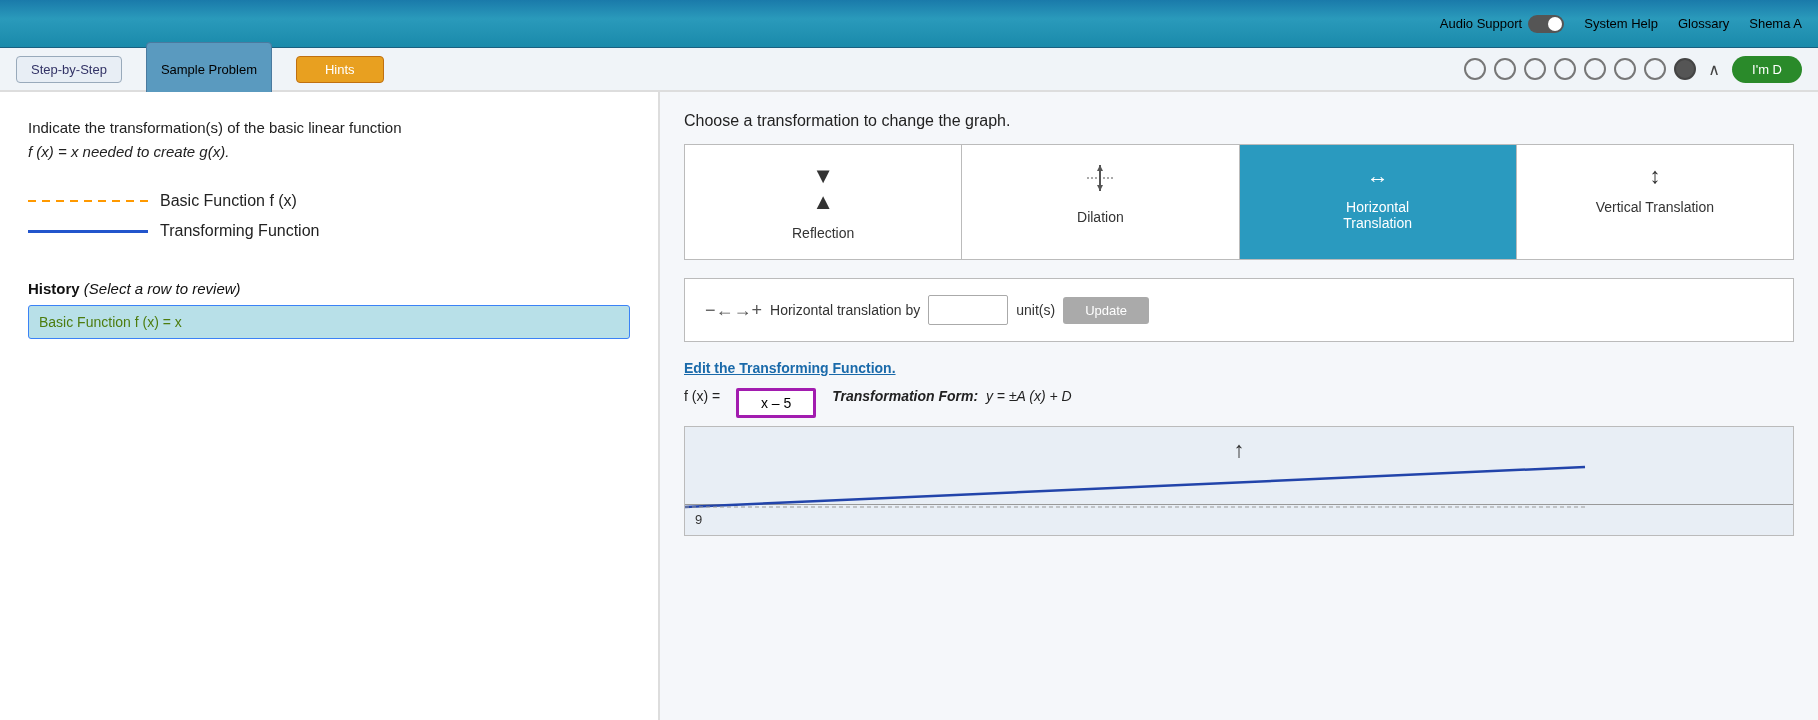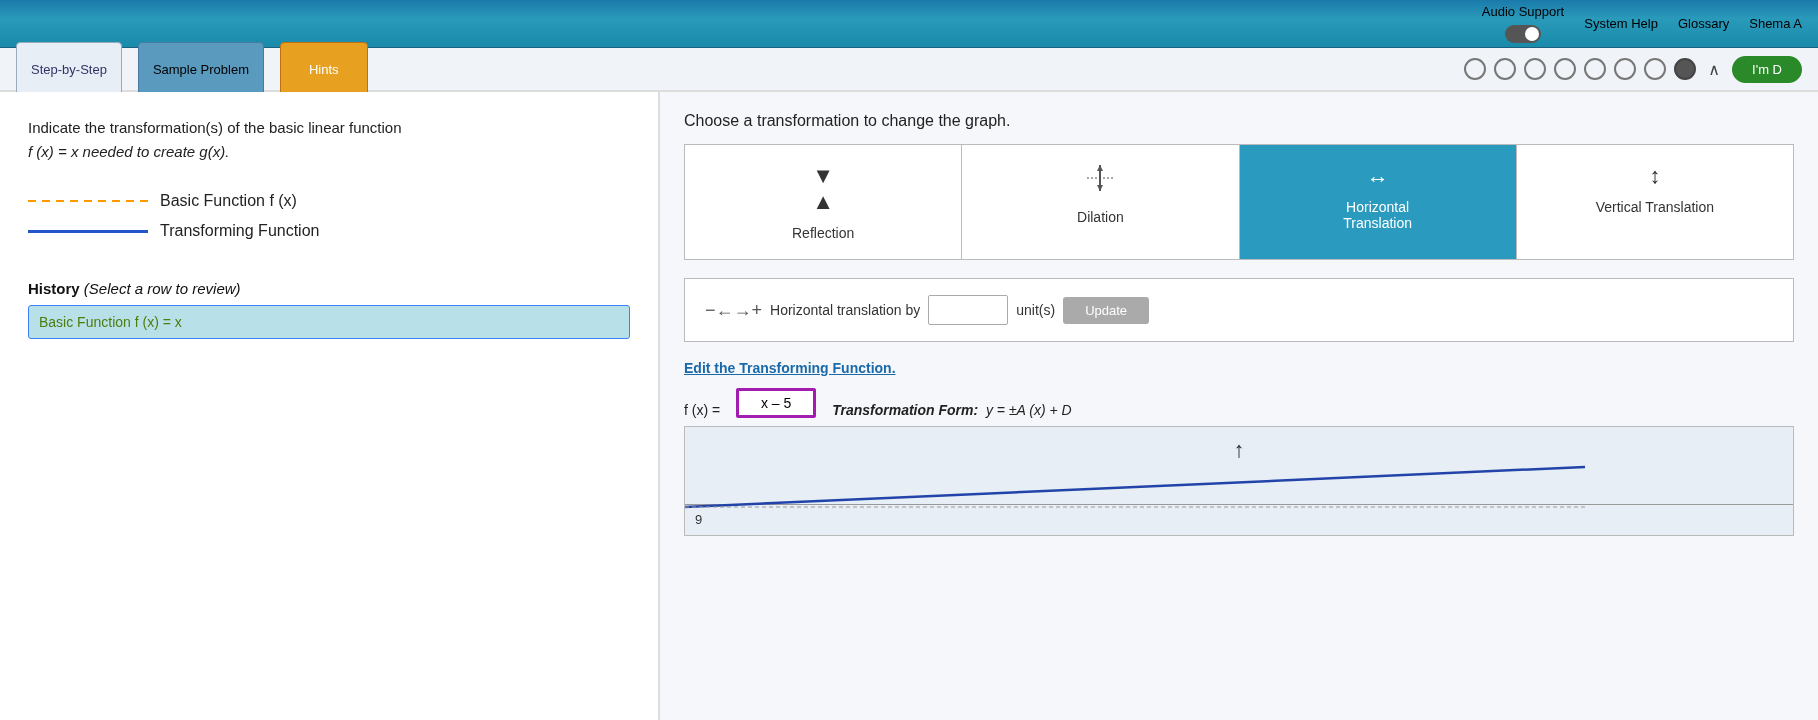--- a/index.html
+++ b/index.html
@@ -29,21 +29,20 @@
       font-size: 13px;
       font-weight: 500;
       cursor: pointer;
     }
     .audio-toggle {
       display: flex;
       align-items: center;
       gap: 6px;
       color: #000;
       font-size: 13px;
-      flex-direction: column;
     }
     .toggle-switch {
       width: 36px;
       height: 18px;
       background: #555;
       border-radius: 9px;
       position: relative;
       cursor: pointer;
     }
     .toggle-switch::after {
@@ -60,21 +59,22 @@
       background: #f0f4f8;
       height: 44px;
       display: flex;
       align-items: center;
       justify-content: space-between;
       padding: 0 16px;
       border-bottom: 2px solid #ddd;
     }
     .nav-left {
       display: flex;
-      gap: 16px;
+      align-items: center;
+      gap: 24px;
     }
     .btn-step {
       background: #e8eef5;
       border: 1px solid #9ab;
       border-radius: 4px;
       padding: 5px 14px;
       font-size: 13px;
       color: #336;
       cursor: pointer;
     }
@@ -273,21 +273,21 @@
     }
     .edit-title {
       font-size: 14px;
       font-weight: bold;
       color: #1a6aaa;
       text-decoration: underline;
       margin-bottom: 12px;
     }
     .edit-row {
       display: flex;
-      align-items: flex-end;
+      align-items: flex-start;
       gap: 16px;
       font-size: 14px;
       color: #222;
     }
     .fx-input {
       width: 80px;
       height: 30px;
       border: 3px solid #a21caf;
       border-radius: 2px;
       text-align: center;

